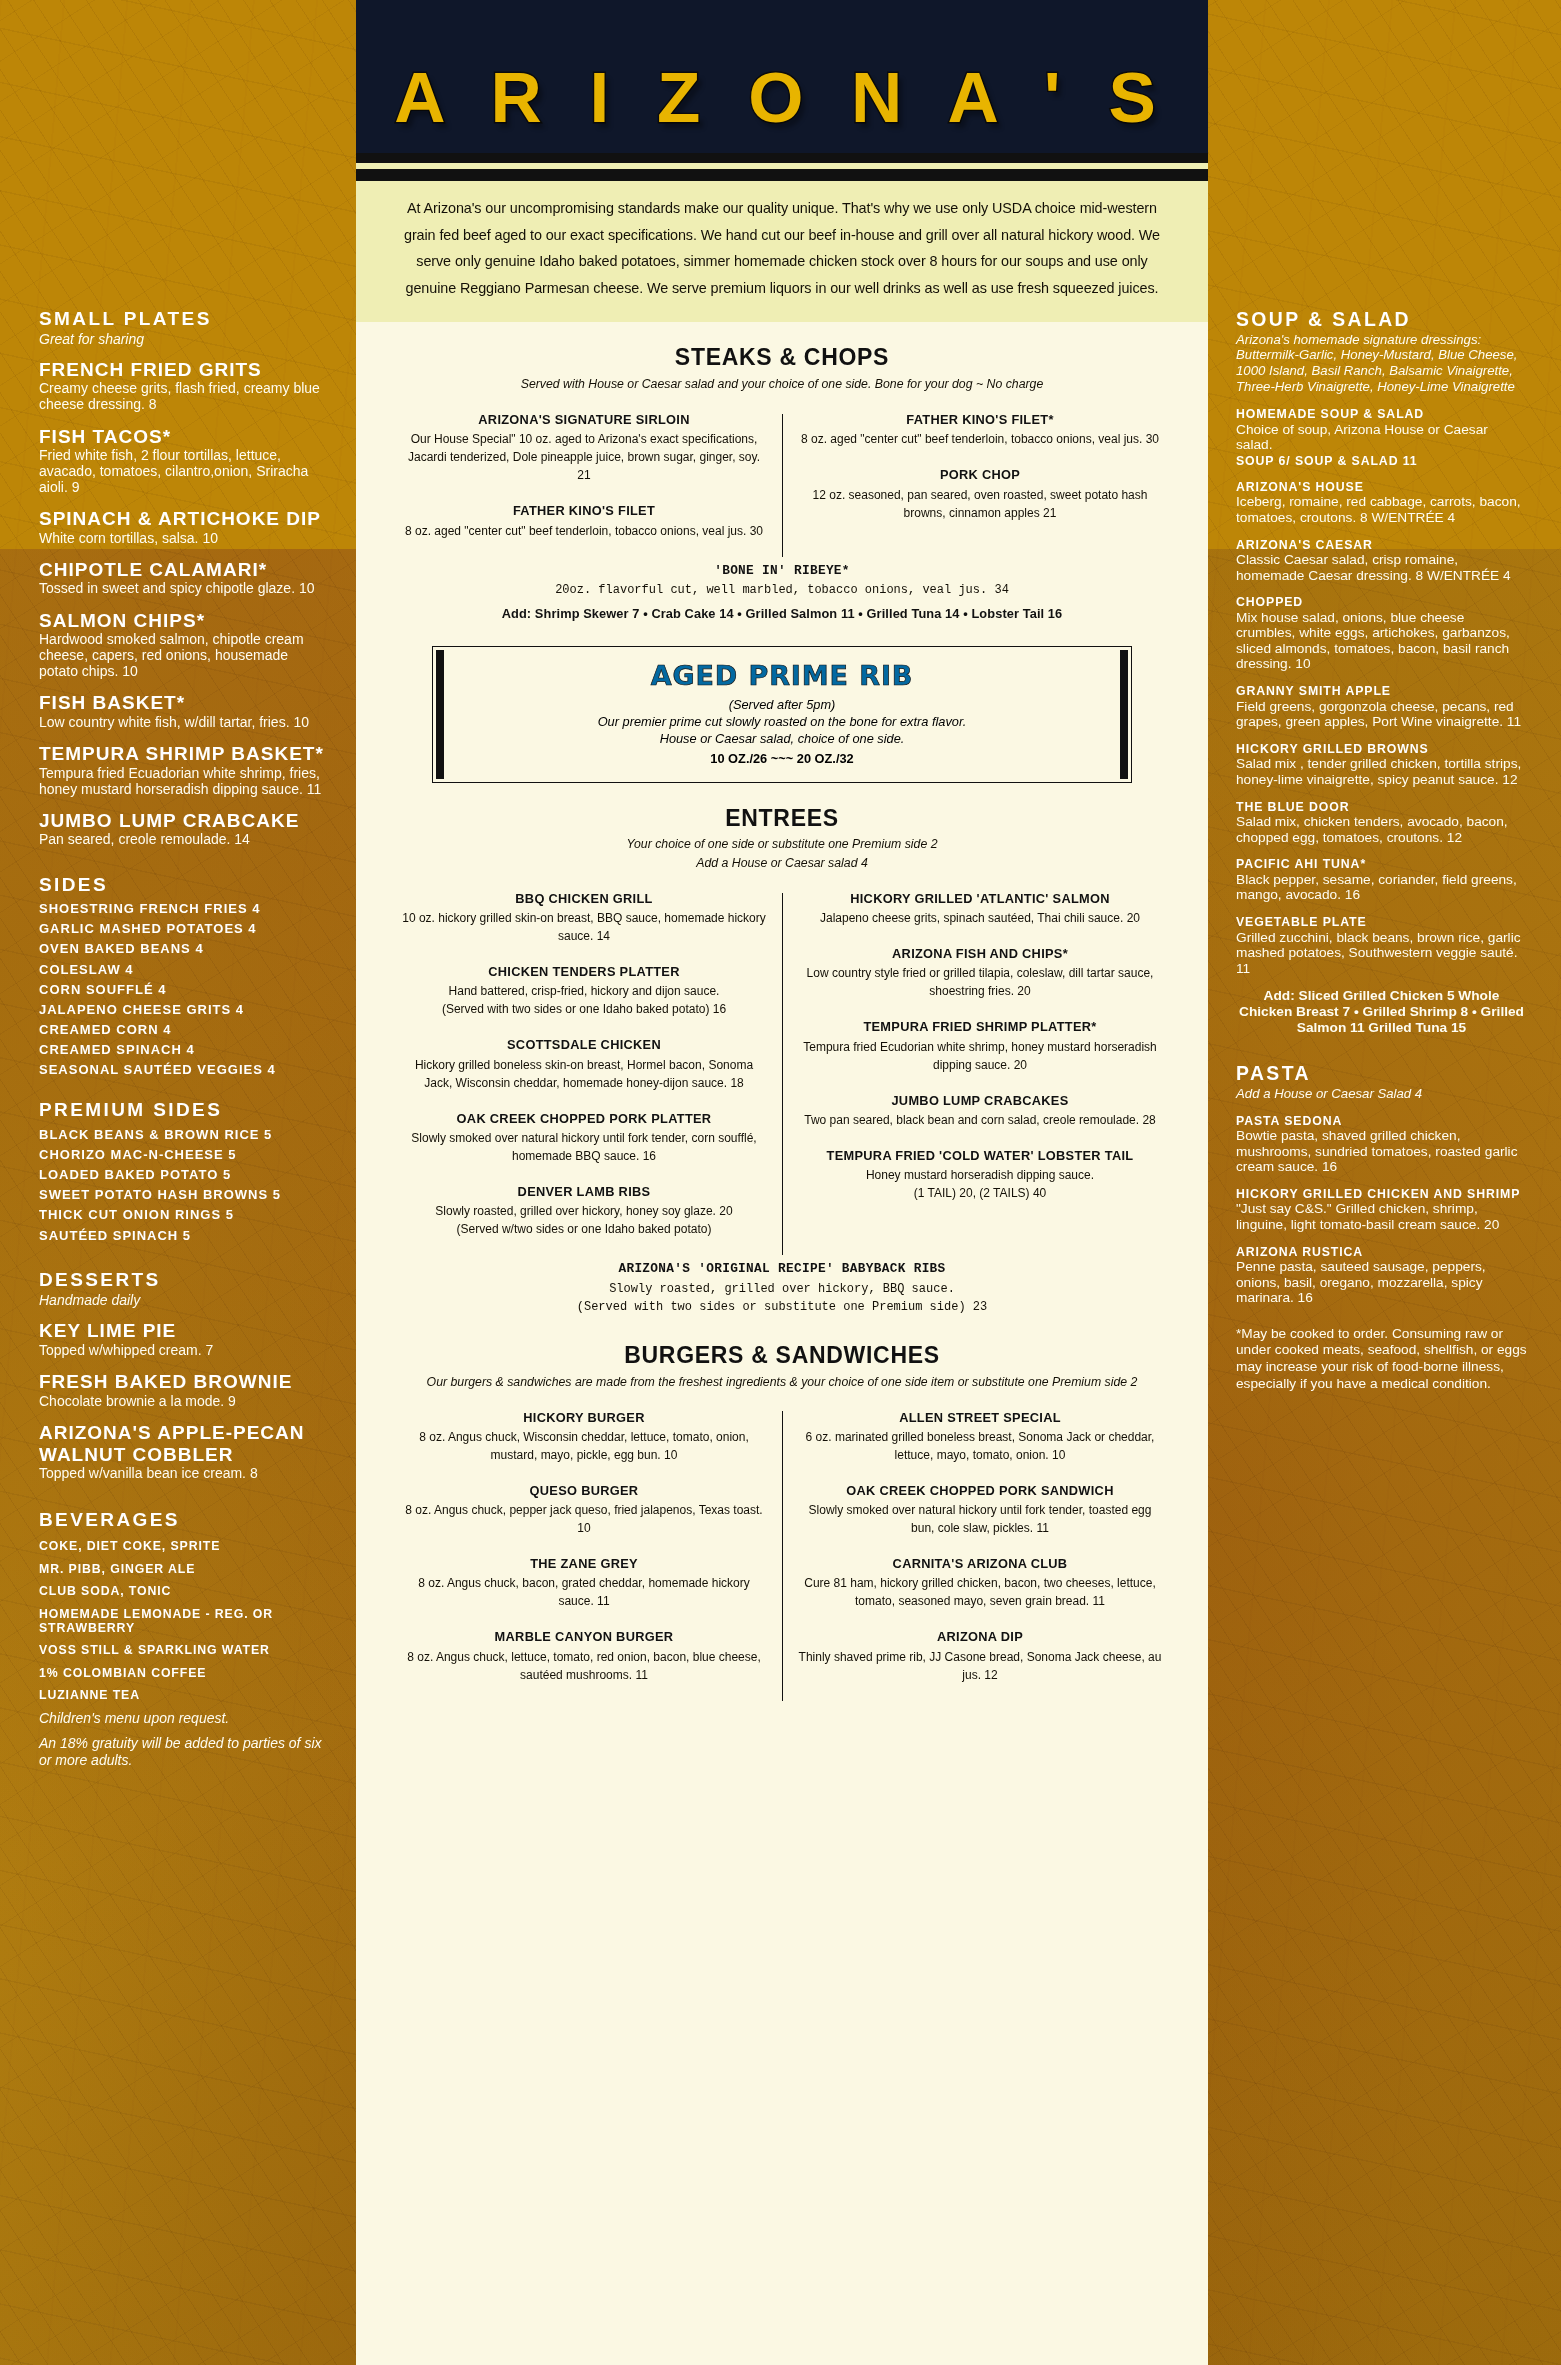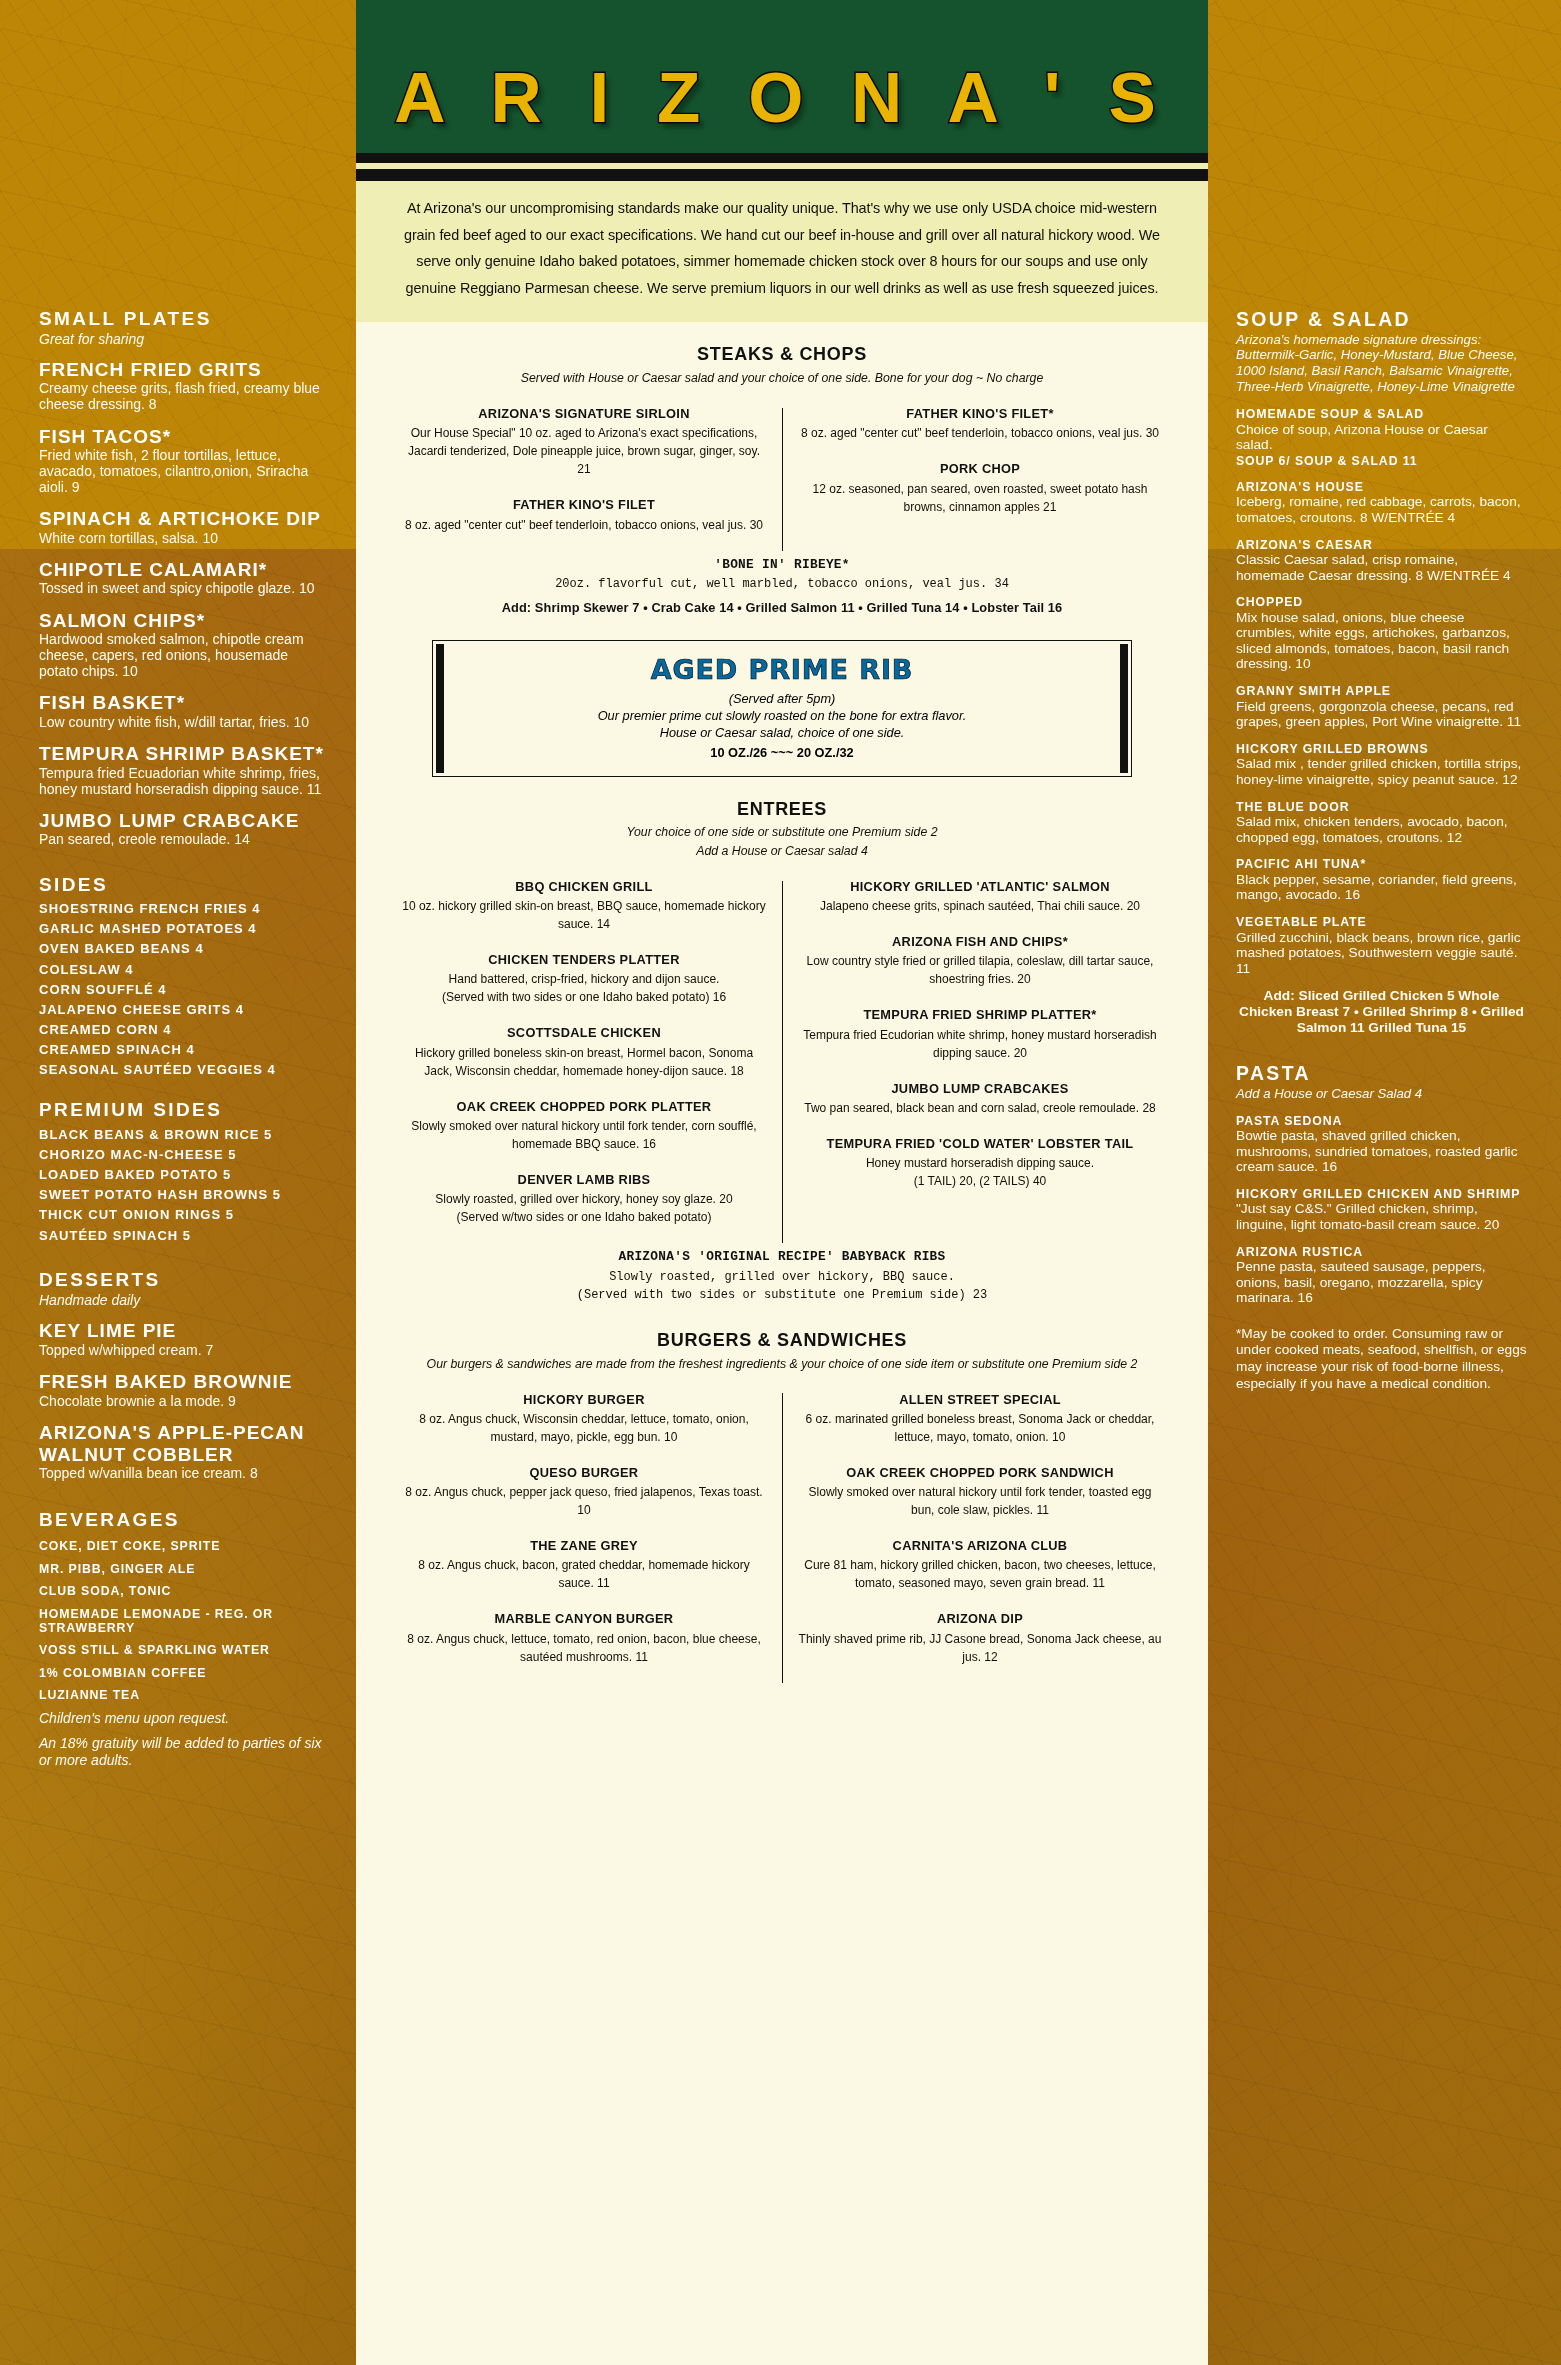--- a/index.html
+++ b/index.html
@@ -39,21 +39,21 @@
   
   #center{
     position:absolute;
     left:356px; top:0; width:852px; height:2413px;
     background:#fbf8e3;
     z-index:5;
   }
   #center-inner{ position:relative; width:100%; height:100%; }
 
   .logo-block{
-    background:#14532d;
+    background:#0f172a;
     padding:28px 0 0 0;
     text-align:center;
   }
   .logo-word{
     font-family:"Liberation Sans", sans-serif;
     font-weight:bold;
     font-size:71px;
     letter-spacing:14px;
     color:#e8b400;
     -webkit-text-stroke:2.8px #0b0b0b;
@@ -83,21 +83,21 @@
     text-align:center;
   }
   .intro p{
     font-size:14.4px; line-height:1.85; color:#141007;
     font-family:"Liberation Sans", sans-serif;
     letter-spacing:-0.1px;
   }
 
   .sec{ padding:0 30px; }
   .sec-title{
-    text-align:center; font-weight:bold; font-size:18px; letter-spacing:0.7px;
+    text-align:center; font-weight:bold; font-size:23px; letter-spacing:0.7px;
     color:#111; margin-top:22px;
   }
   .sec-sub{
     text-align:center; font-style:italic; font-size:12.3px; color:#141007;
     margin-top:4.7px; line-height:1.45;
   }
   .two-col{
     display:flex; margin-top:18px; position:relative;
   }
   .two-col .col{ width:50%; padding:0 16px; }

